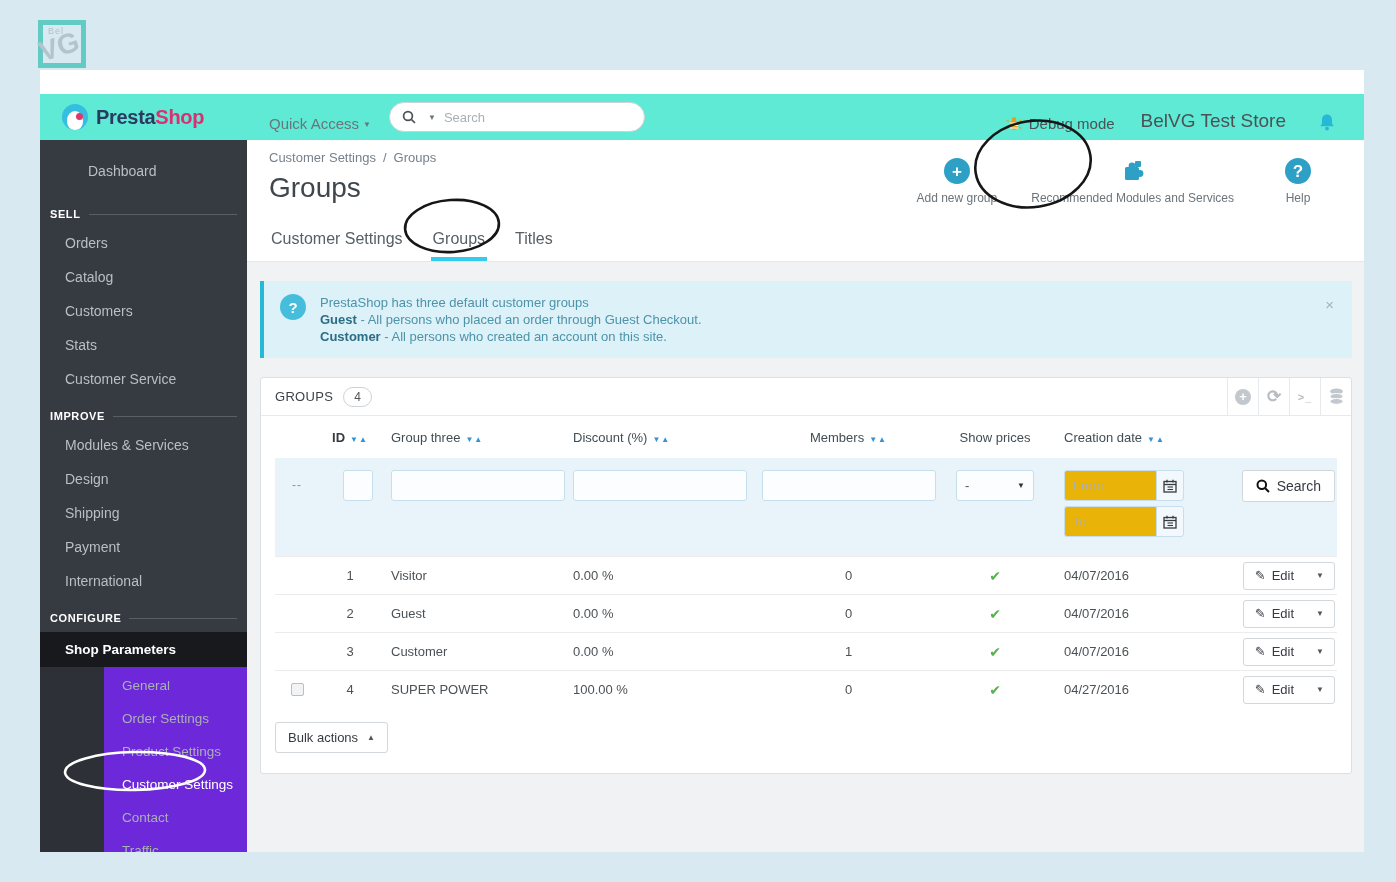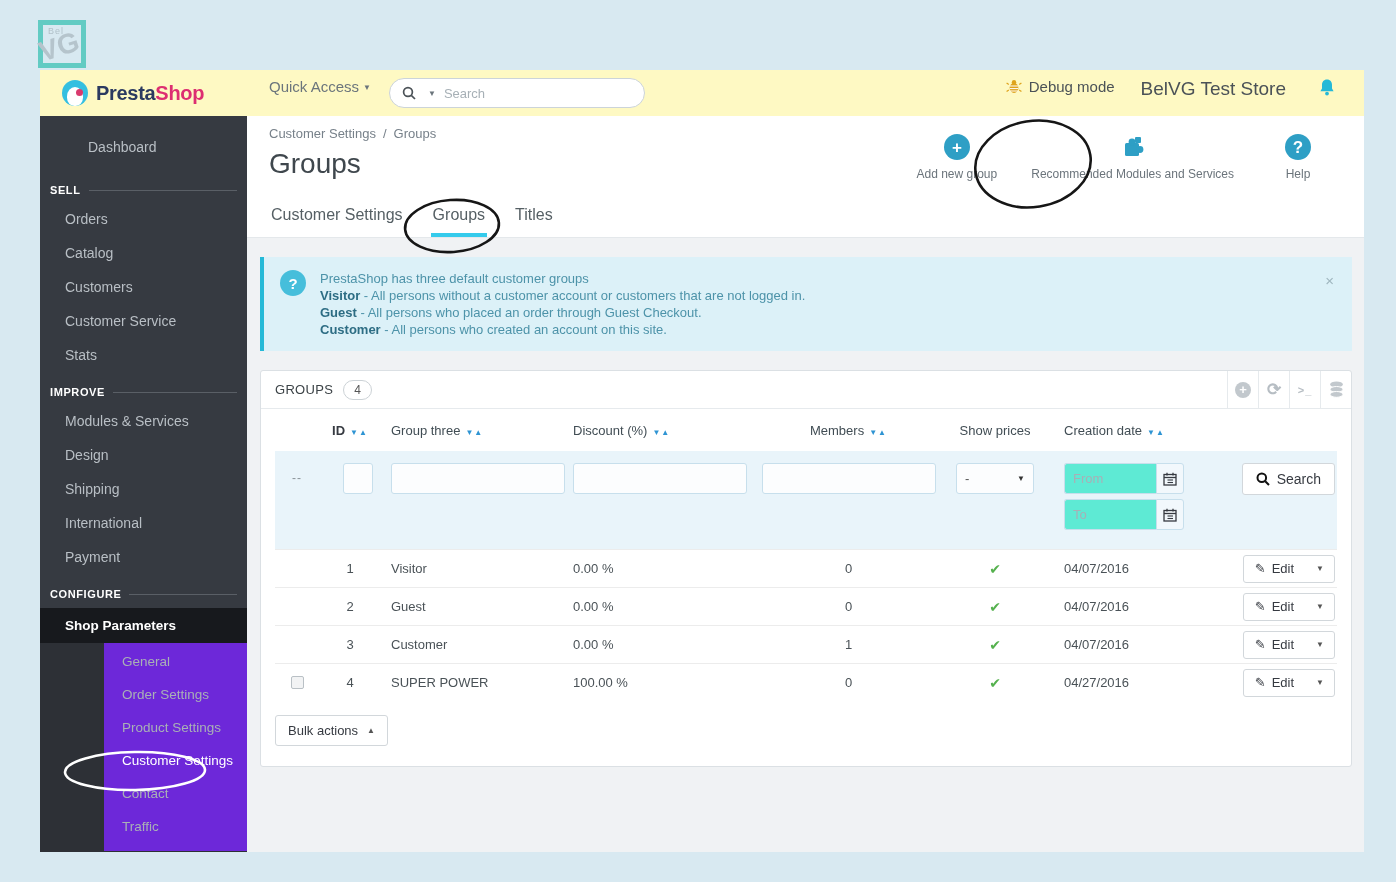--- a/index.html
+++ b/index.html
@@ -8,28 +8,28 @@
 
   
   .wm { position:absolute; left:38px; top:20px; width:48px; height:48px; border:5px solid #14b8a6; opacity:.6; z-index:1; }
   .wm .wm-top { position:absolute; left:5px; top:1px; font-size:9px; color:#98a7ae; letter-spacing:1px; }
   .wm .wm-main { position:absolute; right:2px; bottom:0px; font-size:28px; font-weight:bold; color:#9fadb4; transform:rotate(-18deg); }
 
   
   .app { position:absolute; left:40px; top:70px; width:1324px; height:782px; background:#fff; display:flex; flex-direction:column; z-index:2; }
 
   
-  .topbar { height:46px; display:flex; align-items:center; background:#fef9c3; flex:0 0 46px; }
+  .topbar { height:46px; display:flex; align-items:center; background:#5eead4; flex:0 0 46px;margin-top:24px; }
   .logo-area { width:207px; display:flex; align-items:center; padding-left:22px; gap:8px; }
   .ps-ball { width:26px; height:26px; border-radius:50%; background:#34bfe0; position:relative; overflow:hidden; }
   .ps-ball::after { content:""; position:absolute; left:5px; top:7px; width:16px; height:19px; background:#fff; border-radius:50% 50% 45% 45%; }
   .ps-ball::before { content:""; position:absolute; right:5px; top:9px; width:7px; height:7px; background:#d93a6e; border-radius:50%; z-index:3; }
   .ps-name { font-size:20px; font-weight:bold; color:#2b3a60; letter-spacing:-.3px; }
   .ps-name .shop { color:#dd2e71; }
-  .topbar-main { flex:1; display:flex; align-items:flex-start; padding:0 28px 0 22px; gap:18px; }
+  .topbar-main { flex:1; display:flex; align-items:flex-end; padding:0 28px 0 22px; gap:18px; }
   .quick-access { font-size:15px; color:#6b757c; cursor:pointer; }
   .caret { font-size:8px; color:#6b757c; vertical-align:2px; margin-left:4px; }
   .search-pill { display:flex; align-items:center; gap:8px; width:256px; height:30px; border:1px solid #ccd4d9; border-radius:16px; padding:0 12px; background:#fff; }
   .search-pill input { border:none; outline:none; font-size:13px; color:#555; width:150px; background:transparent; font-family:inherit; }
   .search-pill input::placeholder { color:#a7b0b6; }
   .spacer { flex:1; }
   .debug { display:flex; align-items:center; gap:7px; font-size:15px; color:#4b5257; }
   .store-name { font-size:19px; color:#4b5257; margin-left:8px; }
   .bell { margin-left:14px; cursor:pointer; display:flex; }
 
@@ -97,21 +97,21 @@
   .sort { font-size:8px; color:#2e94d3; margin-left:5px; letter-spacing:1px; cursor:pointer; }
 
   .frow { background:#e9f4fa; padding:12px 0 14px 0; align-items:flex-start; }
   .f-input { height:31px; border:1px solid #c7dfec; border-radius:3px; background:#fcfdfe; font-size:13px; color:#555; padding:0 8px; outline:none; font-family:inherit; }
   .f-id { width:30px; margin-left:16px; }
   .f-wide { width:174px; }
   .f-dash { color:#8a9399; font-size:12px; padding-top:8px; letter-spacing:1px; }
   .f-select { width:78px; height:31px; border:1px solid #c7dfec; border-radius:3px; background:#fcfdfe; display:inline-flex; align-items:center; justify-content:space-between; padding:0 8px; color:#555; cursor:pointer; margin:0 auto; }
   .f-select .caret { color:#333; }
   .dategroup { display:flex; margin-bottom:5px; }
-  .dategroup input { width:92px; height:31px; border:1px solid #c7dfec; border-right:none; border-radius:3px 0 0 3px; background:#5eead4; font-size:13px; color:#555; padding:0 8px; outline:none; font-family:inherit; }
+  .dategroup input { width:92px; height:31px; border:1px solid #c7dfec; border-right:none; border-radius:3px 0 0 3px; background:#eab308; font-size:13px; color:#555; padding:0 8px; outline:none; font-family:inherit; }
   .dategroup input::placeholder { color:#a7b0b6; }
   .dateaddon { width:28px; height:31px; border:1px solid #c7dfec; border-radius:0 3px 3px 0; background:#f2f8fc; display:flex; align-items:center; justify-content:center; }
   .btn { display:inline-flex; align-items:center; gap:7px; background:#fff; border:1px solid #d2d7db; border-radius:3px; font-size:13px; color:#363a41; cursor:pointer; font-family:inherit; }
   .btn-search { height:32px; padding:0 13px; font-size:14px; }
   .drow { height:38px; border-top:1px solid #ececec; }
   .check-mark { color:#55b14e; font-size:14px; }
   .checkbox { width:13px; height:13px; border:1px solid #b9c0c5; border-radius:2px; background:#f2f3f4; cursor:pointer; }
   .btn-edit { height:28px; }
   .btn-edit .edit-main { display:flex; align-items:center; gap:6px; padding:0 9px 0 11px; }
   .btn-edit .edit-caret { padding:0 10px 0 6px; font-size:8px; color:#555; }
@@ -175,29 +175,29 @@
 
   <div class="app-body">
 
     <div class="sidebar">
       <div class="side-item side-dashboard">Dashboard</div>
 
       <div class="side-header">SELL</div>
       <div class="side-item">Orders</div>
       <div class="side-item">Catalog</div>
       <div class="side-item">Customers</div>
+      <div class="side-item">Stats</div>
       <div class="side-item">Customer Service</div>
-      <div class="side-item">Stats</div>
 
       <div class="side-header">IMPROVE</div>
       <div class="side-item">Modules &amp; Services</div>
       <div class="side-item">Design</div>
       <div class="side-item">Shipping</div>
+      <div class="side-item">Payment</div>
       <div class="side-item">International</div>
-      <div class="side-item">Payment</div>
 
       <div class="side-header">CONFIGURE</div>
       <div class="configure-block">
         <div class="side-parent">Shop Parameters</div>
         <div class="submenu">
           <div class="side-item">General</div>
           <div class="side-item">Order Settings</div>
           <div class="side-item">Product Settings</div>
           <div class="side-item active">Customer Settings</div>
           <div class="side-item">Contact</div>
@@ -241,21 +241,20 @@
           <div class="tab">Titles</div>
         </div>
       </div>
 
       <div class="content">
 
         <div class="alert">
           <span class="alert-icon">?</span>
           <div>
             <div>PrestaShop has three default customer groups</div>
-            <div><b>Visitor</b><span> - All persons without a customer account or customers that are not logged in.</span></div>
             <div><b>Guest</b><span> - All persons who placed an order through Guest Checkout.</span></div>
             <div><b>Customer</b><span> - All persons who created an account on this site.</span></div>
           </div>
           <span class="alert-close">×</span>
         </div>
 
         <div class="panel">
           <div class="panel-header">
             <span class="panel-title">GROUPS</span>
             <span class="count-badge">4</span>

